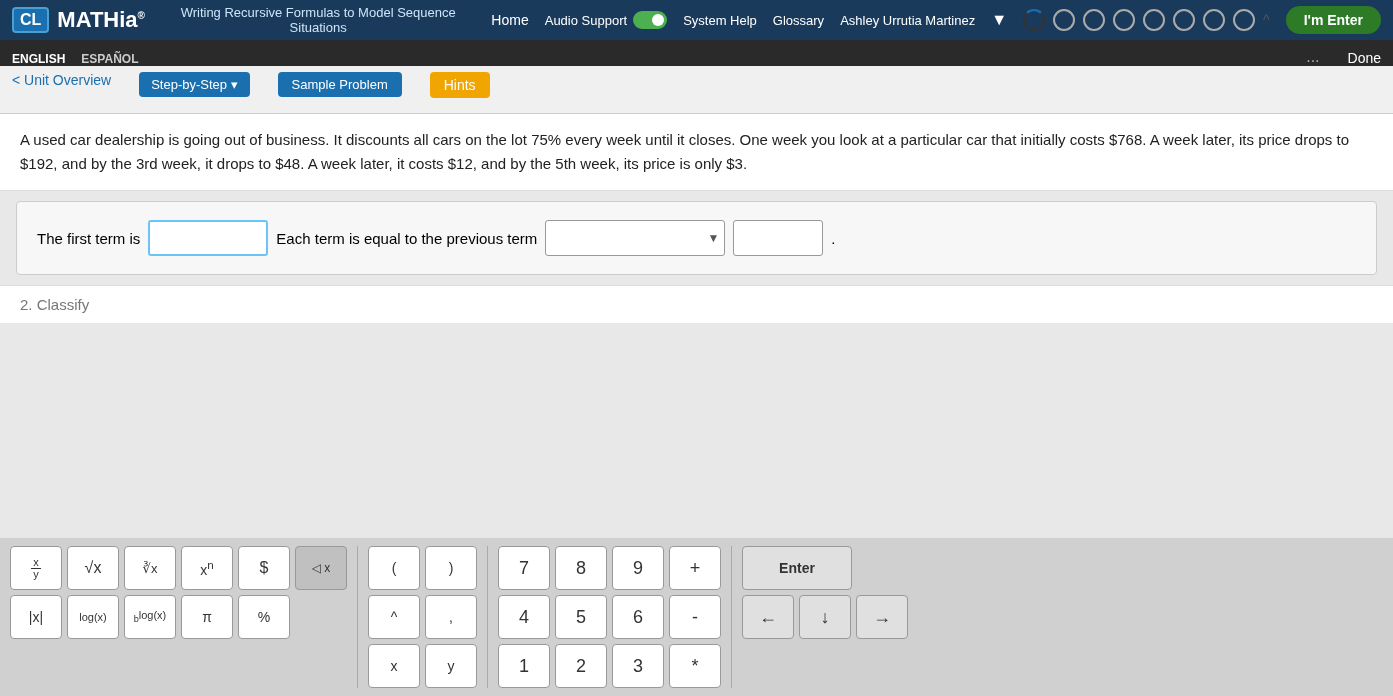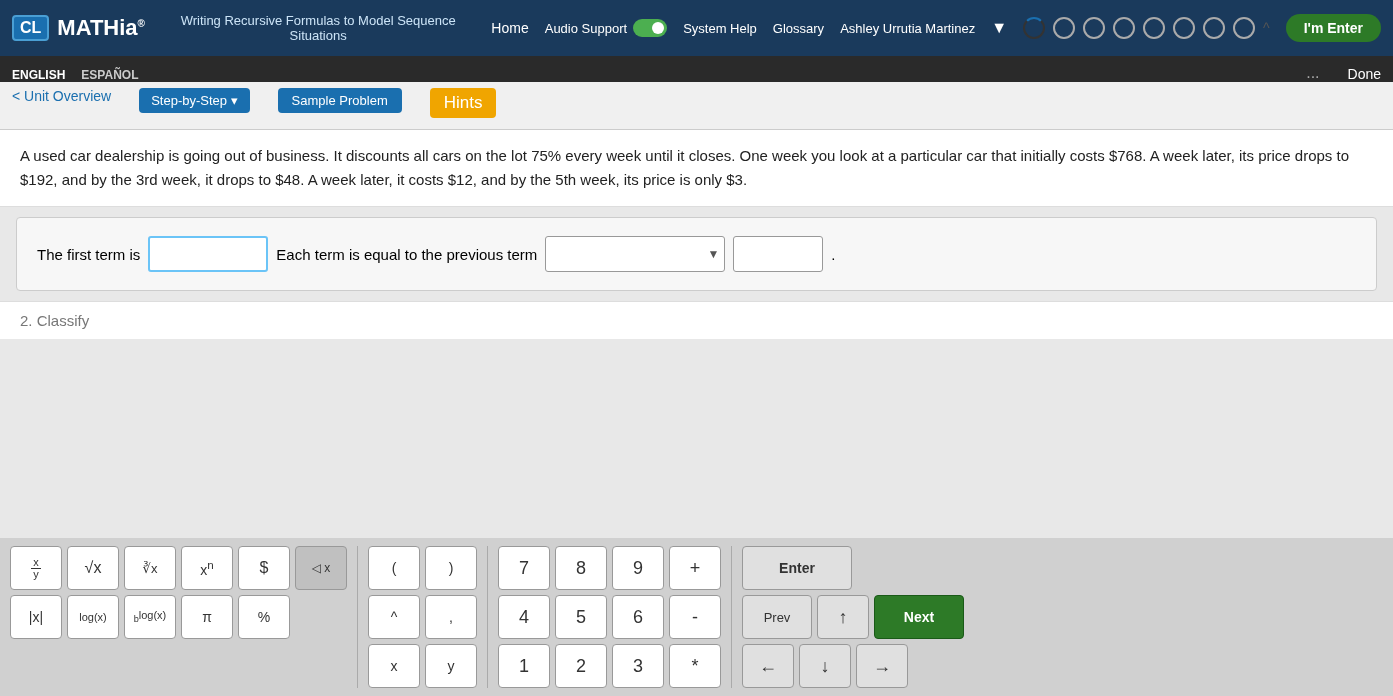--- a/index.html
+++ b/index.html
@@ -3,21 +3,21 @@
   <meta charset="utf-8">
   <style>
     * { box-sizing: border-box; margin: 0; padding: 0; }
     body { font-family: Arial, sans-serif; background: #e8e8e8; width: 1393px; height: 696px; overflow: hidden; position: relative; }
 
     
     .top-bar {
       display: flex;
       align-items: center;
       background: #1a3a5c;
-      height: 56px;
+      height: 40px;
       padding: 0 12px;
       gap: 28px;
     }
     .logo-area {
       display: flex;
       align-items: center;
       gap: 8px;
     }
     .logo-cl {
       background: #1a6faf;
@@ -140,21 +140,21 @@
       padding: 5px 14px;
       font-size: 13px;
       cursor: pointer;
     }
     .hints-btn {
       background: #f0a500;
       color: white;
       border: none;
       border-radius: 4px;
       padding: 5px 14px;
-      font-size: 17px;
+      font-size: 14px;
       cursor: pointer;
     }
 
     
     .problem-area {
       background: white;
       padding: 14px 20px;
       font-size: 15px;
       color: #222;
       line-height: 1.6;
@@ -560,23 +560,18 @@
     </div>
   </div>
 
   <div class="kbd-divider"></div>
 
   <div class="kbd-nav">
     <div class="kbd-nav-row">
       <button class="kbd-enter">Enter</button>
     </div>
     <div class="kbd-nav-row">
-      <button class="kbd-prev">Prev</button>
-      <button class="kbd-arrow">↑</button>
-      <button class="kbd-next">Next</button>
-    </div>
-    <div class="kbd-nav-row">
       <button class="kbd-arrow">←</button>
       <button class="kbd-arrow">↓</button>
       <button class="kbd-arrow">→</button>
     </div>
   </div>
 </div>
 
 </body></html>

